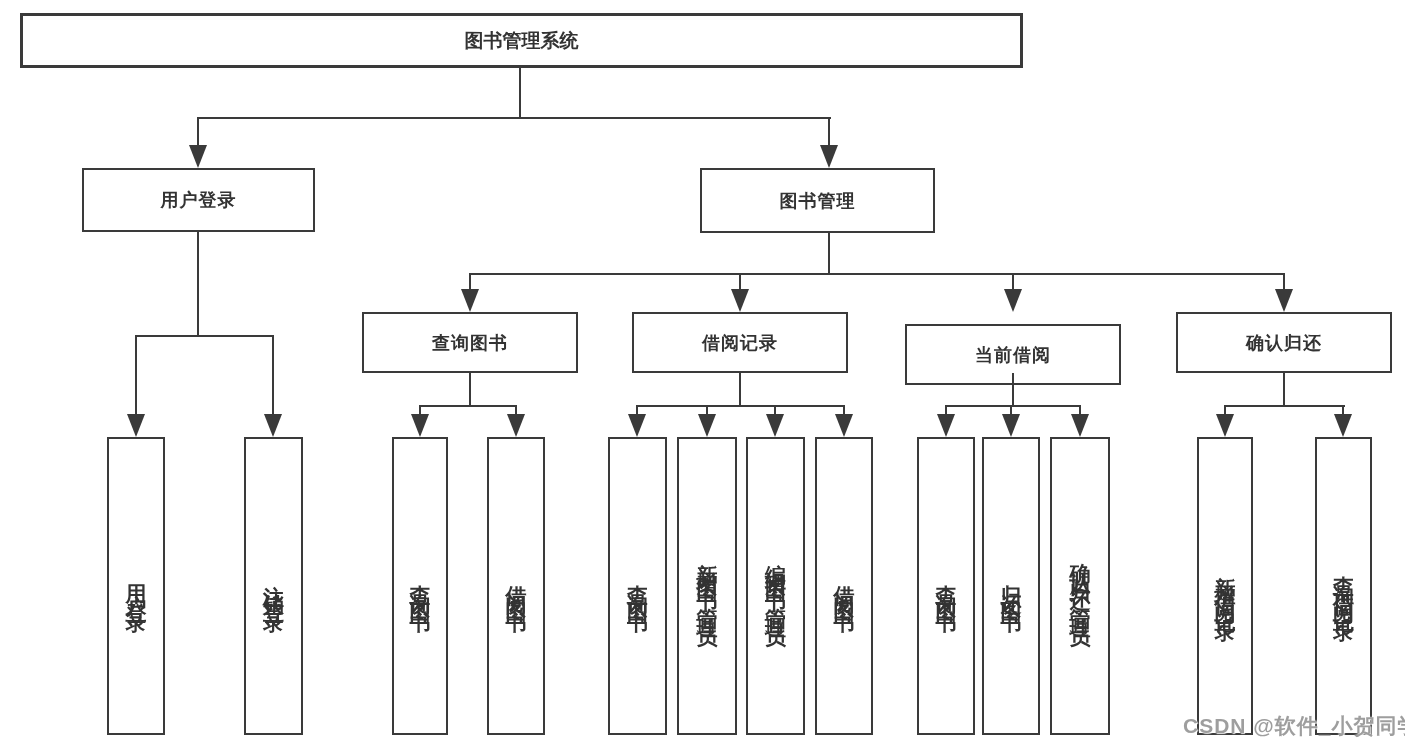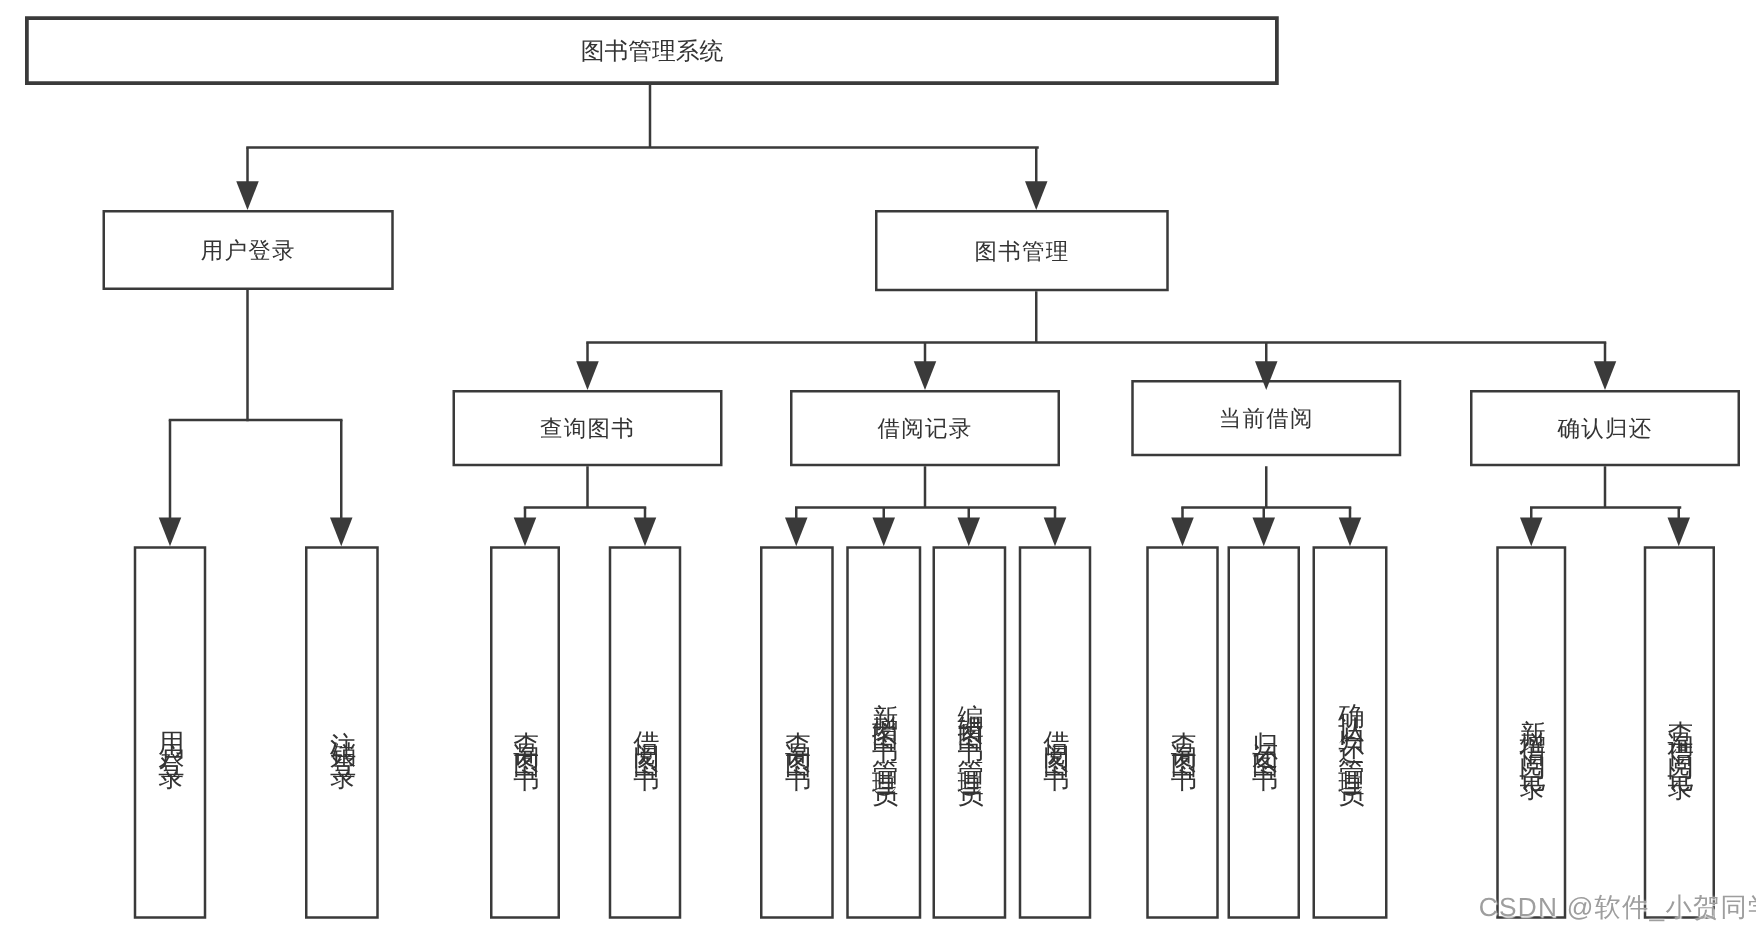--- a/index.html
+++ b/index.html
@@ -2,20 +2,21 @@
 <html style="--line: #3a3a3a; --text: #333333; --background: #ffffff; --watermark: #9e9e9e;"><head>
 <meta charset="utf-8">
 <title>Diagram</title>
 <style>
   html,body{margin:0;padding:0;background:#fff;}
   #canvas{
     position:relative;width:1405px;height:747px;overflow:hidden;
     background:var(--background,#fff);
     font-family:"Liberation Sans",sans-serif;
     color:var(--text,#333);
+    font-weight:bold;
   }
   .box{
     position:absolute;box-sizing:border-box;background:#fff;
     border:2px solid var(--line,#3a3a3a);
     display:flex;align-items:center;justify-content:center;
   }
   .root{border-width:3px;font-size:19px;}
   .hdr{font-size:18px;letter-spacing:1px;}
   .leaf{
     writing-mode:vertical-rl;text-orientation:mixed;
@@ -40,21 +41,21 @@
 
 <div id="canvas">
 
   <div class="box root" style="left:20px;top:13px;width:1003px;height:55px">图书管理系统</div>
 
   <div class="box hdr" style="left:82px;top:168px;width:233px;height:64px">用户登录</div>
   <div class="box hdr" style="left:700px;top:168px;width:235px;height:65px">图书管理</div>
 
   <div class="box hdr" style="left:362px;top:312px;width:216px;height:61px">查询图书</div>
   <div class="box hdr" style="left:632px;top:312px;width:216px;height:61px">借阅记录</div>
-  <div class="box hdr" style="left:905px;top:304px;width:216px;height:61px">当前借阅</div>
+  <div class="box hdr" style="left:905px;top:324px;width:216px;height:61px">当前借阅</div>
   <div class="box hdr" style="left:1176px;top:312px;width:216px;height:61px">确认归还</div>
 
   <div class="box leaf" style="left:107px;top:437px;width:58px;height:298px">用户登录</div>
   <div class="box leaf" style="left:244px;top:437px;width:59px;height:298px">注销登录</div>
 
   <div class="box leaf" style="left:392px;top:437px;width:56px;height:298px">查询图书</div>
   <div class="box leaf" style="left:487px;top:437px;width:58px;height:298px">借阅图书</div>
 
   <div class="box leaf" style="left:608px;top:437px;width:59px;height:298px">查询图书</div>
   <div class="box leaf" style="left:677px;top:437px;width:60px;height:298px">新增图书（管理员）</div>

